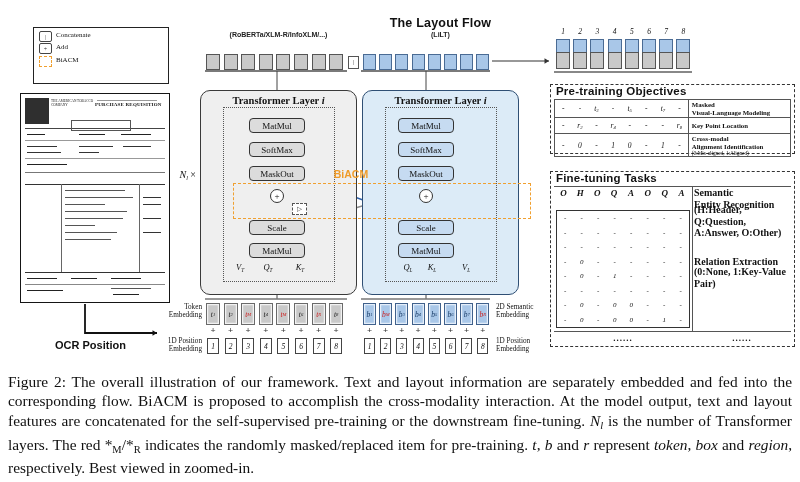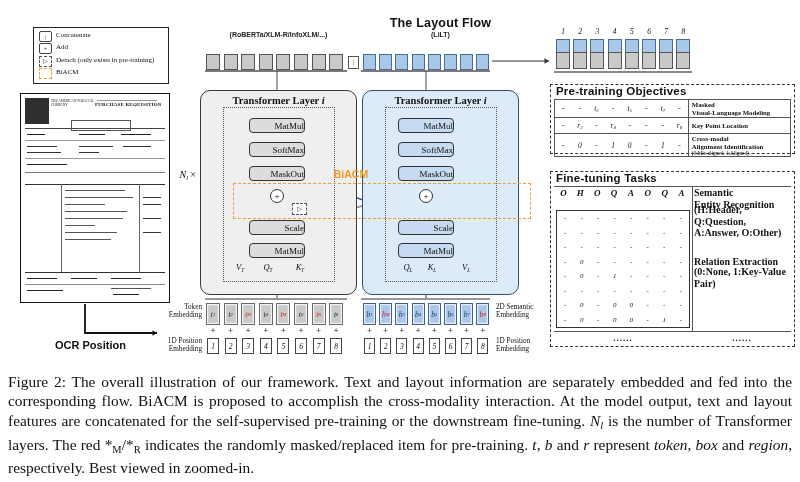--- a/index.html
+++ b/index.html
@@ -25,21 +25,21 @@
   .doc-comp{position:absolute;font-size:3.4px;line-height:1.15;color:#222;width:46px}
   
   .flowhead{font-size:12.5px;font-weight:bold;text-align:center;letter-spacing:0.2px}
   .flowsub{font-size:7px;font-weight:bold;text-align:center;color:#222}
   
   .layer{border:1.3px solid #3a3a3a;border-radius:10px;box-sizing:border-box}
   .layer.txt{background:#efefef}
   .layer.lay{background:#dcebf7;border-color:#2f4f74}
   .layer-title{position:absolute;top:4px;width:100%;text-align:center;font-size:10.5px;font-weight:bold}
   .dotted{border:1px dotted #555;box-sizing:border-box}
-  .op{position:absolute;width:56px;height:15px;border:1.2px solid #333;border-radius:4px;text-align:right;
+  .op{position:absolute;width:56px;height:15px;border:1.2px solid #333;border-radius:4px;text-align:center;
       line-height:14px;font-size:9px;background:#dcdcdc;box-sizing:border-box}
   .op.opb{background:#c6dbf1}
   .plusc{position:absolute;width:14px;height:14px;border-radius:50%;border:1.1px solid #333;background:#fff;
          font-size:9px;line-height:12px;text-align:center;box-sizing:border-box}
   .detachb{position:absolute;width:15px;height:12px;border:1px dashed #555;background:#fff;font-size:6.5px;
            line-height:10px;text-align:center;box-sizing:border-box;color:#333}
   .inlab{position:absolute;width:24px;text-align:center;font-size:8.5px}
   .nl{position:absolute;left:154px;top:169px;width:42px;text-align:right;font-size:10px}
   
   .biacm{position:absolute;left:233px;top:183px;width:298px;height:36px;border:1.6px dashed #f0a030;box-sizing:border-box}
@@ -148,24 +148,20 @@
     <div id="legend-items">
         <div class="legend-item">
           <span class="licon concat-icon">|</span>
           <span>Concatenate</span>
         </div>
         <div class="legend-item">
           <span class="licon add-icon">+</span>
           <span>Add</span>
         </div>
         <div class="legend-item">
-          <span class="licon detach-icon">▷</span>
-          <span>Detach (only exists in pre-training)</span>
-        </div>
-        <div class="legend-item">
           <span class="licon biacm-icon"></span>
           <span>BiACM</span>
         </div>
       </div>
   </div>
 
   <div class="abs doc" id="docThumb">
     <div class="doc-comp" style="left:30px;top:6px">THE AMERICAN TOBACCO COMPANY</div>
     <div class="doc-title" style="left:74px;top:8px">PURCHASE REQUISITION</div>
   <div class="hl" style="left: 4px; top: 4px; width: 24px; height: 26px; background: rgb(47, 47, 47);"></div>

